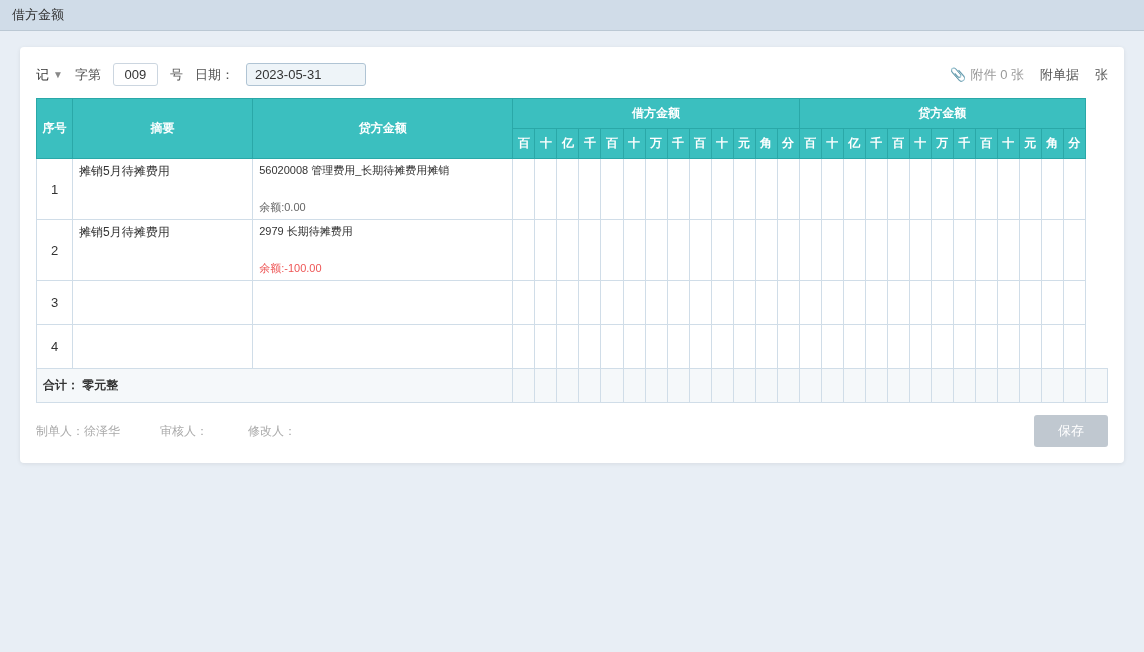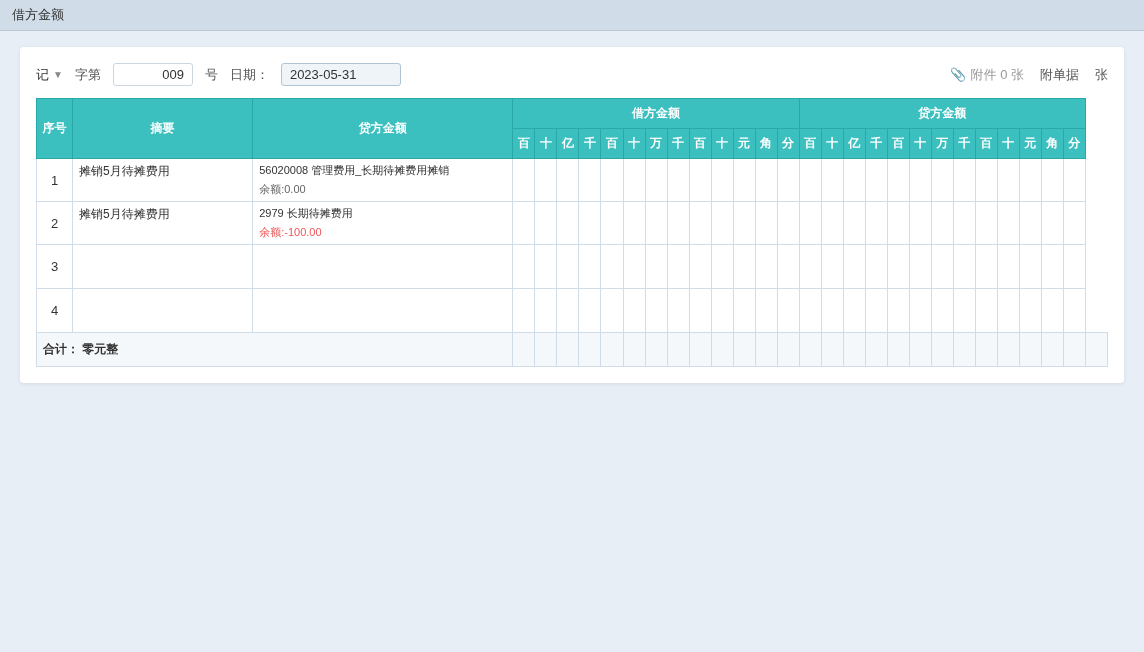--- a/index.html
+++ b/index.html
@@ -81,22 +81,22 @@
       font-size: 13px;
       color: #333;
       background: #fff;
     }
     .input-field.date-field {
       width: 120px;
       background: #eef4f8;
       border-color: #b0c4d4;
     }
     .input-field.number-field {
-      width: 80px;
-      text-align: right;
+      width: 45px;
+      text-align: center;
     }
     .attachments-area {
       margin-left: auto;
       display: flex;
       align-items: center;
       gap: 16px;
     }
     .attach-link {
       color: #999;
       font-size: 13px;
@@ -139,21 +139,21 @@
     .col-account { width: 260px; }
     .char-cell {
       width: 22px;
       text-align: center;
       border-left: 1px solid #2aa8a8;
       border-right: 1px solid #2aa8a8;
     }
     .balance-text {
       font-size: 11px;
       color: #666;
-      margin-top: 4px;
+      margin-top: 22px;
     }
     .balance-text.negative {
       color: #e55;
     }
     .summary-row td {
       background: #f5f8fa;
       font-weight: bold;
       padding: 8px 6px;
     }
     .footer-row {
@@ -424,15 +424,21 @@
           <td class="char-cell"></td>
           <td class="char-cell"></td>
           <td class="char-cell"></td>
           <td class="char-cell"></td>
           <td class="char-cell"></td>
           <td class="char-cell"></td>
         </tr>
       </tfoot>
     </table>
 
+    <div class="footer-row">
+      <span>制单人：徐泽华</span>
+      <span>审核人：</span>
+      <span>修改人：</span>
+      <button class="save-btn">保存</button>
+    </div>
 
   </div>
 </div>
 
 </body></html>

